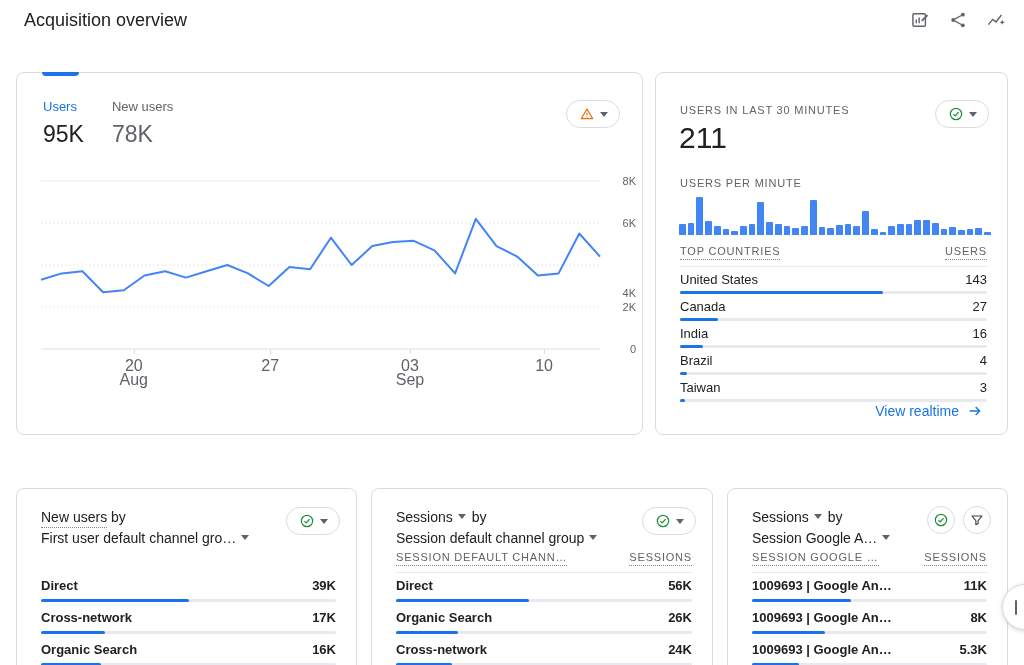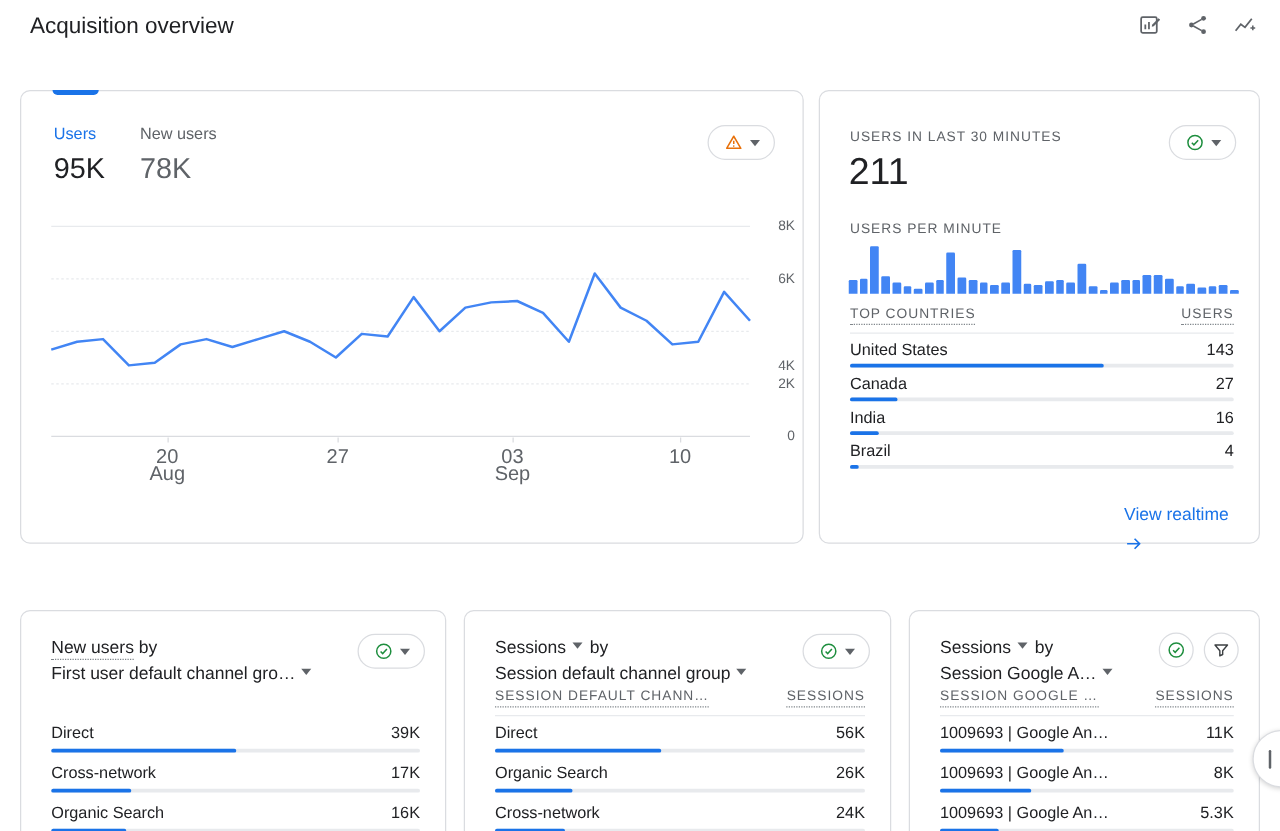--- a/index.html
+++ b/index.html
@@ -52,28 +52,28 @@
   .rt-bars { position:absolute; left:23px; top:124px; width:312px; height:38px; display:flex; align-items:flex-end; gap:2px; }
   .rt-bar { flex:1; background:#4285f4; border-radius:1px 1px 0 0; }
 
   .thead { display:flex; justify-content:space-between; font-size:11px; letter-spacing:.8px; color:#5f6368; padding-bottom:6px; border-bottom:1px solid #e8eaed; }
   .dot-u { border-bottom:1px dotted #80868b; padding-bottom:2px; }
   .rt-table { position:absolute; left:24px; right:20px; top:172px; }
   .trow { padding-top:5px; cursor:default; }
   .tline { display:flex; justify-content:space-between; font-size:13px; color:#202124; line-height:15px; }
   .track { position:relative; height:3px; background:#e8eaed; border-radius:2px; margin-top:4px; }
   .fill { position:absolute; left:0; top:0; height:3px; background:#1a73e8; border-radius:2px; }
-  .view-link { position:absolute; right:24px; top:330px; font-size:14px; color:#1a73e8; display:flex; align-items:flex-start; gap:8px; cursor:pointer;flex-direction:column; }
+  .view-link { position:absolute; right:24px; top:330px; font-size:14px; color:#1a73e8; display:flex; align-items:flex-start; gap:8px; cursor:pointer; }
   .view-link svg { width:16px; height:16px; }
 
   
   .btitle { position:absolute; left:24px; top:18px; font-size:14px; line-height:21px; color:#202124; }
   .btitle .dim-line { display:flex; align-items:center; cursor:pointer; }
   .bhead { position:absolute; left:24px; right:20px; top:62px; }
-  .brows { position:absolute; left:24px; right:20px; top:81px; }
+  .brows { position:absolute; left:24px; right:20px; top:81px;font-weight:bold; }
   .brows .trow { padding-top:8px; }
   .brows .tline { line-height:16px; }
   .brows .track { margin-top:5px; }
 
   
   .flyout { position:absolute; left:1002px; top:584px; width:46px; height:46px; border-radius:50%; background:#fff; border:1px solid #dadce0; box-shadow:0 1px 4px rgba(0,0,0,.18); cursor:pointer; }
   .flyout .glyph { position:absolute; left:12px; top:15px; width:2px; height:15px; background:#5f6368; border-radius:1px; }
 </style>
 </head>
 <body>
@@ -243,20 +243,29 @@
           </div>
           <div class="trow">
             <div class="tline">
               <span>Brazil</span>
               <span>4</span>
             </div>
             <div class="track">
               <div class="fill" style="width: 2.2%; background: rgb(26, 115, 232);"></div>
             </div>
           </div>
+          <div class="trow">
+            <div class="tline">
+              <span>Taiwan</span>
+              <span>3</span>
+            </div>
+            <div class="track">
+              <div class="fill" style="width: 1.6%; background: rgb(26, 115, 232);"></div>
+            </div>
+          </div>
         </div>
     </div>
     <div class="view-link">
       <span>View realtime</span>
       <svg viewBox="0 0 24 24" fill="none" stroke="#1a73e8" stroke-width="2">
         <path d="M4 12h15M13 6l6 6-6 6"></path>
       </svg>
     </div>
   </section>
 

